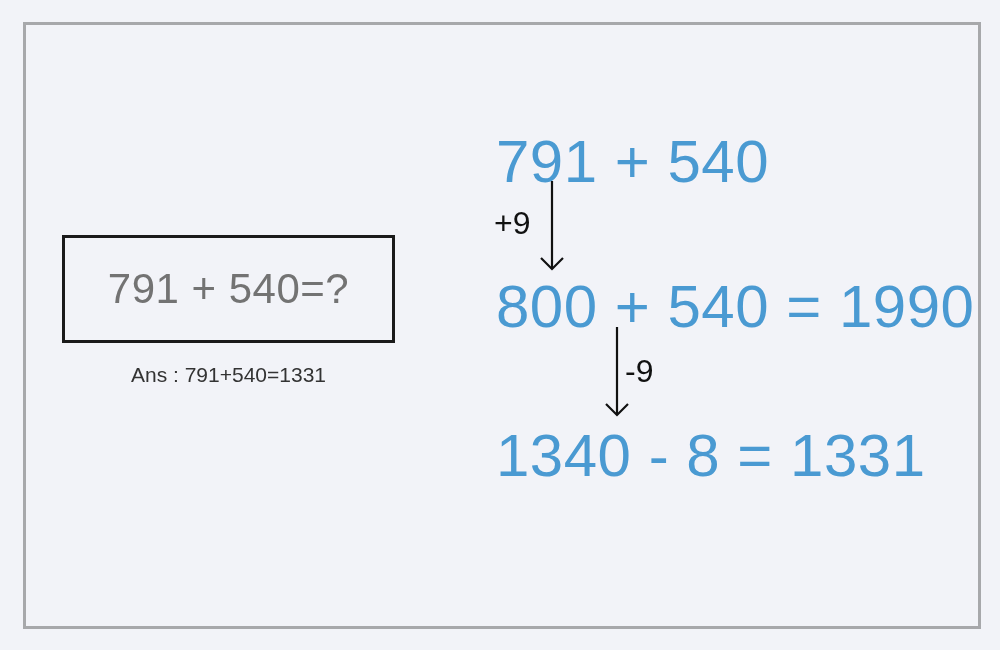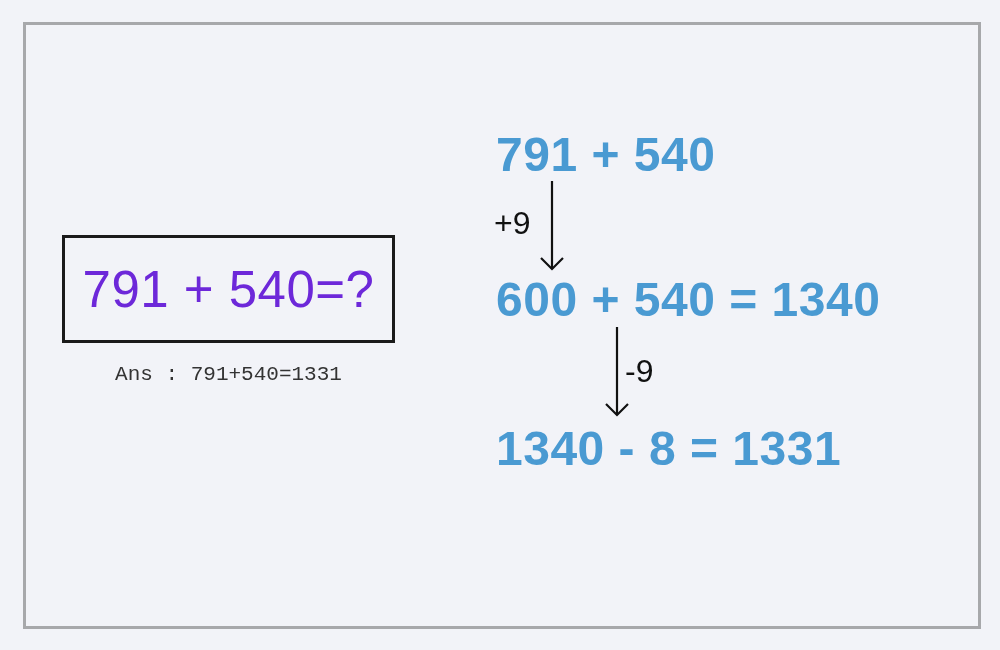--- a/index.html
+++ b/index.html
@@ -18,38 +18,37 @@
       background: #f2f3f8;
     }
     .question-box {
       position: absolute;
       left: 62px; top: 235px;
       width: 327px; height: 102px;
       border: 3px solid #1a1a1a;
       display: flex; align-items: center; justify-content: center;
     }
     .question-text {
-      color: #6d28d9;
-      font-size: 51px;
+      color: #737373;
+      font-size: 42px;
       letter-spacing: 0.5px;
     }
     .answer {
       position: absolute;
       left: 62px; top: 363px;
       width: 333px;
       text-align: center;
       color: #333333;
       font-size: 21px;
-      font-family: Liberation Mono, monospace;
     }
     .step {
       position: absolute;
       color: #4a9ad2;
-      font-size: 48px;
-      font-weight: bold;
+      font-size: 60px;
+      font-weight: normal;
       white-space: nowrap;
       letter-spacing: 0.5px;
     }
     .step1 { left: 496px; top: 127px; }
     .step2 { left: 496px; top: 272px; }
     .step3 { left: 496px; top: 421px; }
     .arrow {
       position: absolute;
     }
     .arrow-label {
@@ -71,21 +70,21 @@
 <div class="answer">Ans : 791+540=1331</div>
 
 <div class="step step1">791 + 540</div>
 
 <svg class="arrow" style="left:538px; top:181px;" width="30" height="92">
   <line x1="14" y1="0" x2="14" y2="88" stroke="#111" stroke-width="2.2"></line>
   <polyline points="3,77 14,88 25,77" fill="none" stroke="#111" stroke-width="2.2"></polyline>
 </svg>
 <div class="arrow-label label1">+9</div>
 
-<div class="step step2">600 + 540 = 1340</div>
+<div class="step step2">800 + 540 = 1990</div>
 
 <svg class="arrow" style="left:603px; top:327px;" width="30" height="92">
   <line x1="14" y1="0" x2="14" y2="88" stroke="#111" stroke-width="2.2"></line>
   <polyline points="3,77 14,88 25,77" fill="none" stroke="#111" stroke-width="2.2"></polyline>
 </svg>
 <div class="arrow-label label2">-9</div>
 
 <div class="step step3">1340 - 8 = 1331</div>
 
 </body></html>

